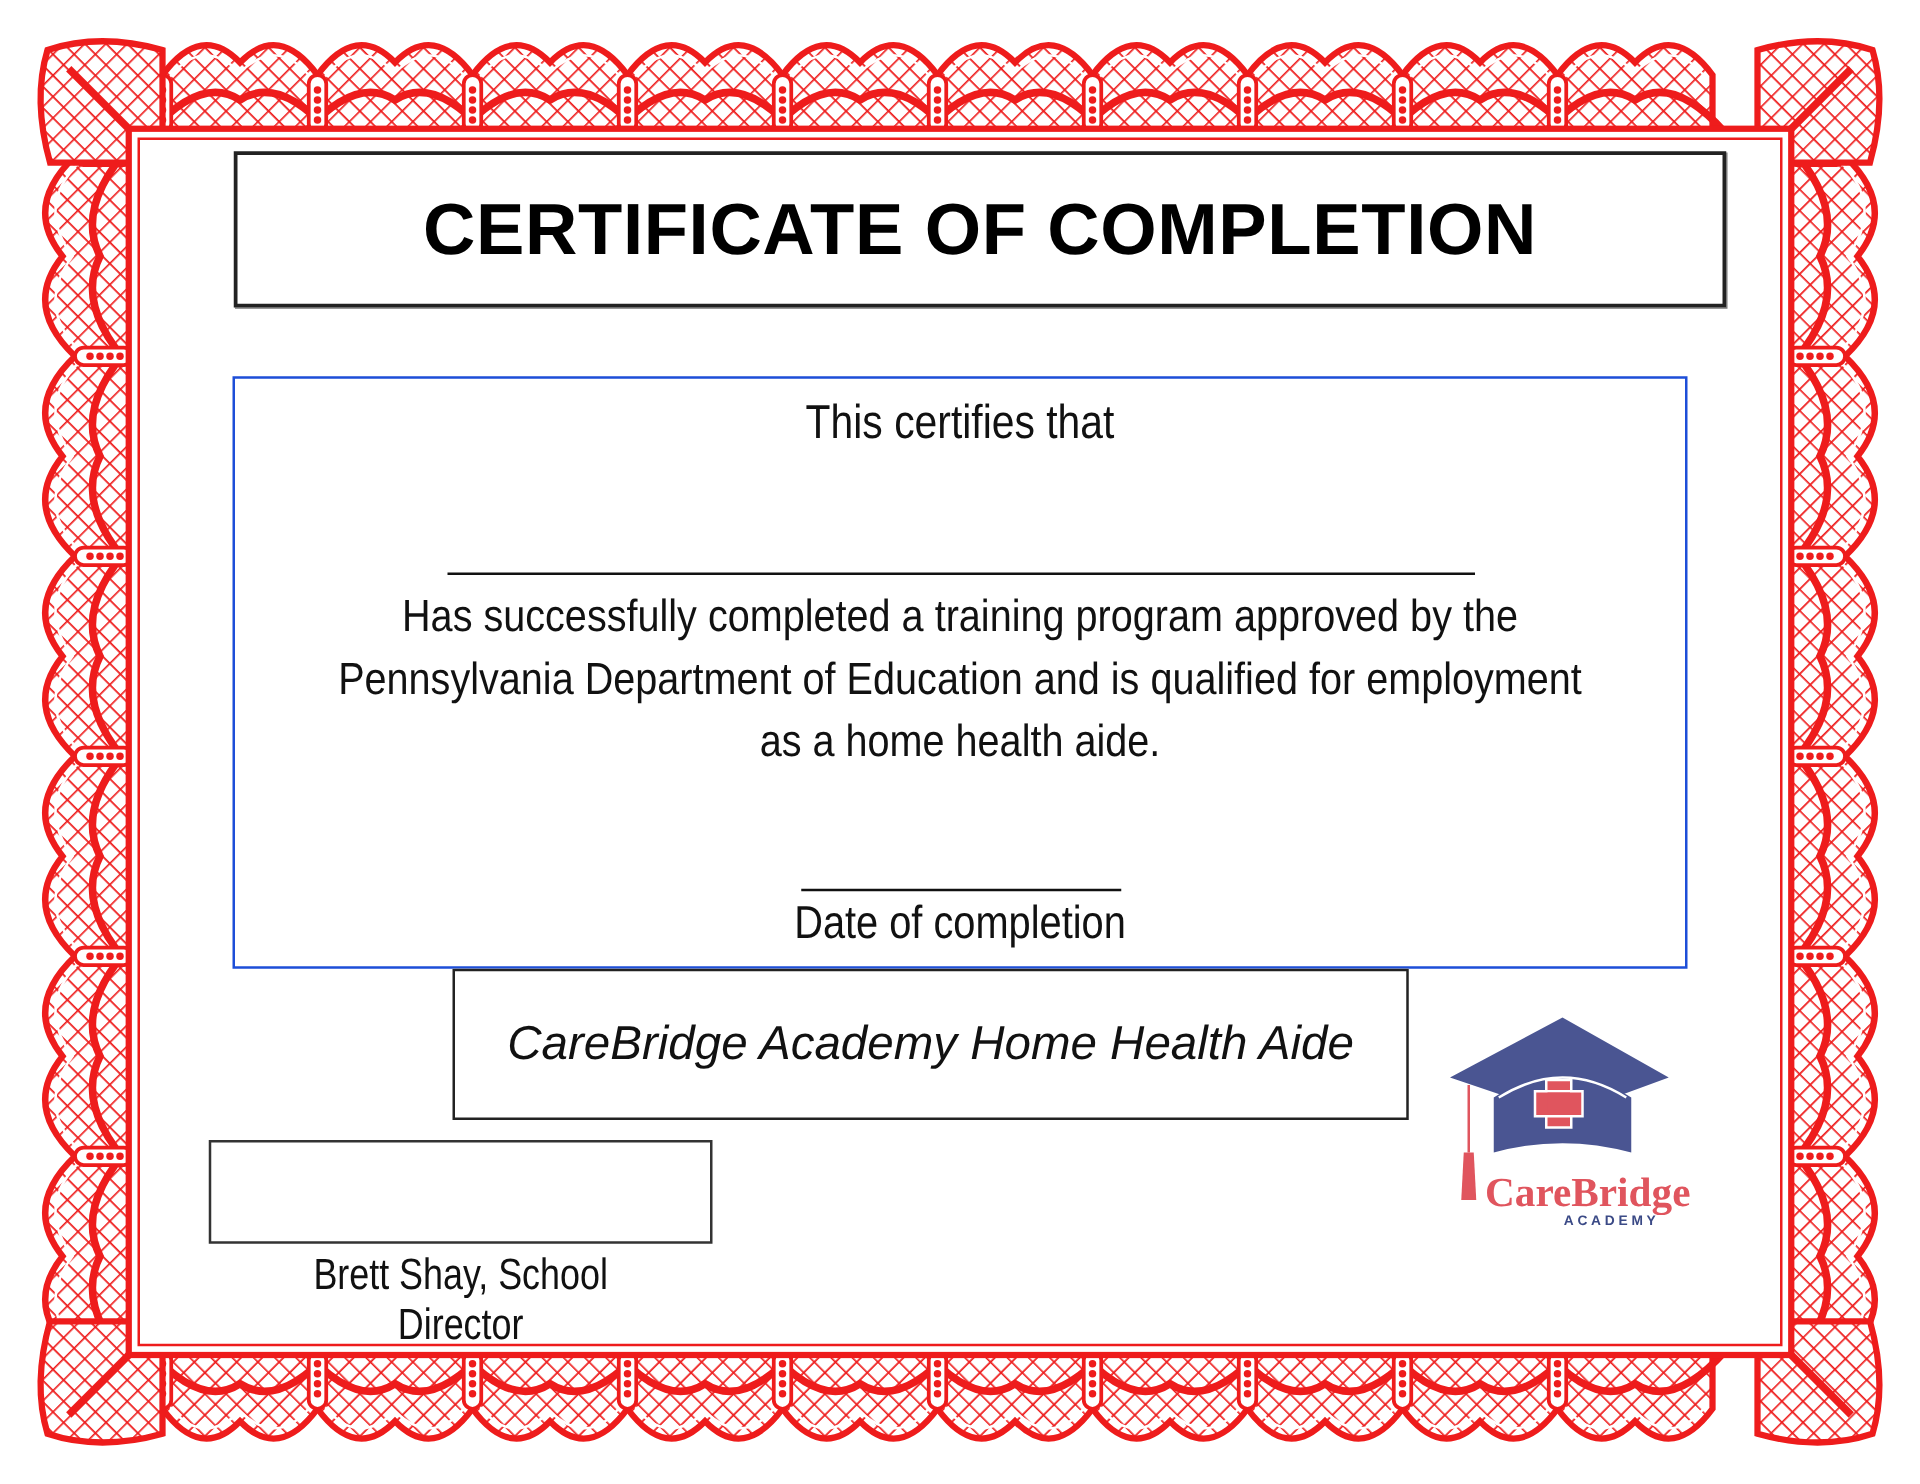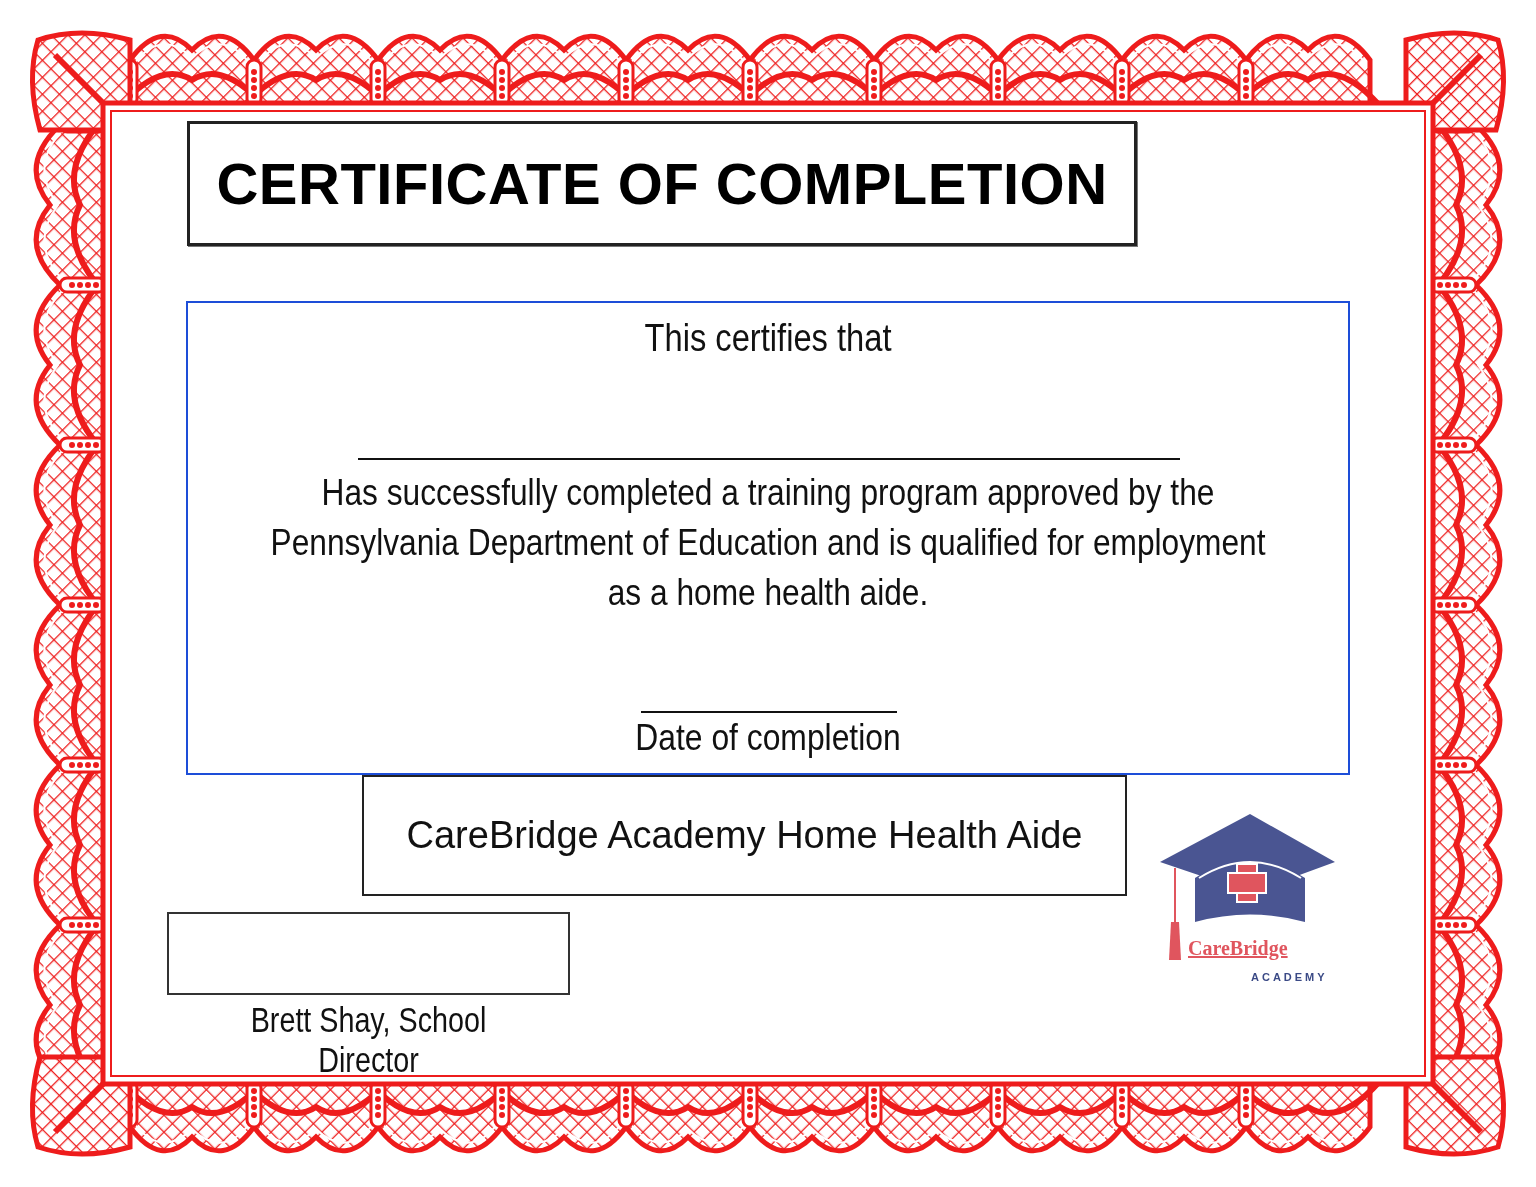--- a/index.html
+++ b/index.html
@@ -1,35 +1,35 @@
 <!DOCTYPE html>
 <html><head>
 <meta charset="utf-8">
 <style>
   html, body { margin:0; padding:0; background:#ffffff; }
   body { width:1536px; height:1187px; position:relative; overflow:hidden; font-family:"Liberation Sans", sans-serif; }
   .frame-svg { position:absolute; left:0; top:0; }
   .box { position:absolute; background:#fff; border:2px solid #1d4ed8; box-sizing:border-box; }
-  .title-box { left:187px; top:121px; width:950px; height:125px; border:3px solid #222; box-shadow:1px 1px 0 #777;
+  .title-box { left:187px; top:121px; width:1194px; height:125px; border:3px solid #222; box-shadow:1px 1px 0 #777;
                display:flex; align-items:center; justify-content:center; }
   .title-text { font-family:"Liberation Sans", sans-serif; font-weight:bold; font-size:58px; color:#000; letter-spacing:0.5px; }
   .body-box { left:186px; top:301px; width:1164px; height:474px; }
   .centered { position:absolute; left:0; right:0; text-align:center; color:#111; }
   .certifies { top:14px; font-size:38px; transform:scaleX(0.86); }
   .name-line { position:absolute; left:170px; width:822px; top:155px; height:0; border-top:2px solid #111; }
   .statement { top:165px; font-size:36px; line-height:50px; transform:scaleX(0.88); padding:0 6px; }
   .date-line { position:absolute; left:453px; width:256px; top:408px; border-top:2px solid #111; }
   .date-label { top:414px; font-size:37px; transform:scaleX(0.86); }
   .program-box { left:362px; top:775px; width:765px; height:121px; border:2px solid #222;
-                 display:flex; align-items:center; justify-content:center; text-align:left; }
+                 display:flex; align-items:center; justify-content:center; text-align:left;font-style:italic; }
   .program-text { font-size:38px; line-height:49px; color:#111; }
   .sig-box { left:167px; top:912px; width:403px; height:83px; border:2px solid #333; }
   .sig-label { position:absolute; left:167px; width:403px; top:1000px; text-align:center; font-size:35px; color:#111; transform:scaleX(0.82); }
   .logo { position:absolute; left:1155px; top:812px; width:185px; height:180px; }
-  .logo-name { position:absolute; left:1188px; top:937px; font-family:"Liberation Serif", serif; font-weight:bold; font-size:20px; color:#e0555e; white-space:nowrap;text-decoration:underline; }
+  .logo-name { position:absolute; left:1188px; top:937px; font-family:"Liberation Serif", serif; font-weight:bold; font-size:33px; color:#e0555e; white-space:nowrap; }
   .logo-sub { position:absolute; left:1251px; top:971px; font-family:"Liberation Sans", sans-serif; font-weight:bold; font-size:11px; color:#3b4a86; letter-spacing:3px; white-space:nowrap; }
 </style>
 </head>
 <body>
 
 <svg class="frame-svg" width="1536" height="1187" viewBox="0 0 1536 1187" xmlns="http://www.w3.org/2000/svg">
   <defs>
 
     <pattern id="mesh" width="12" height="12" patternUnits="userSpaceOnUse" patternTransform="rotate(45)">
       <rect width="12" height="12" fill="#ffffff"></rect>

